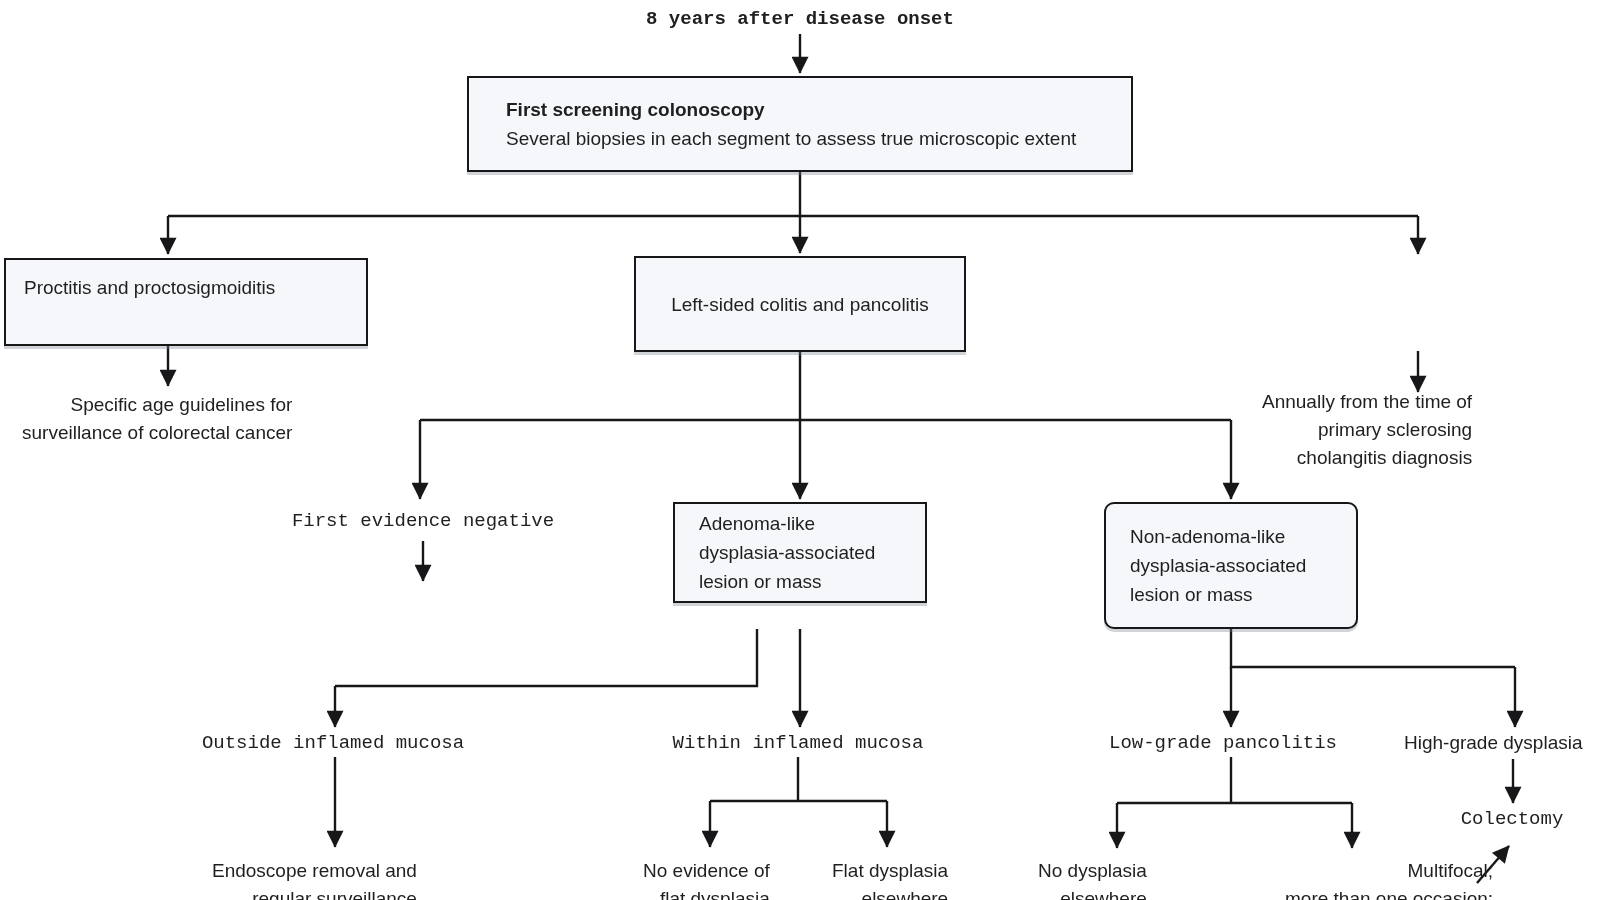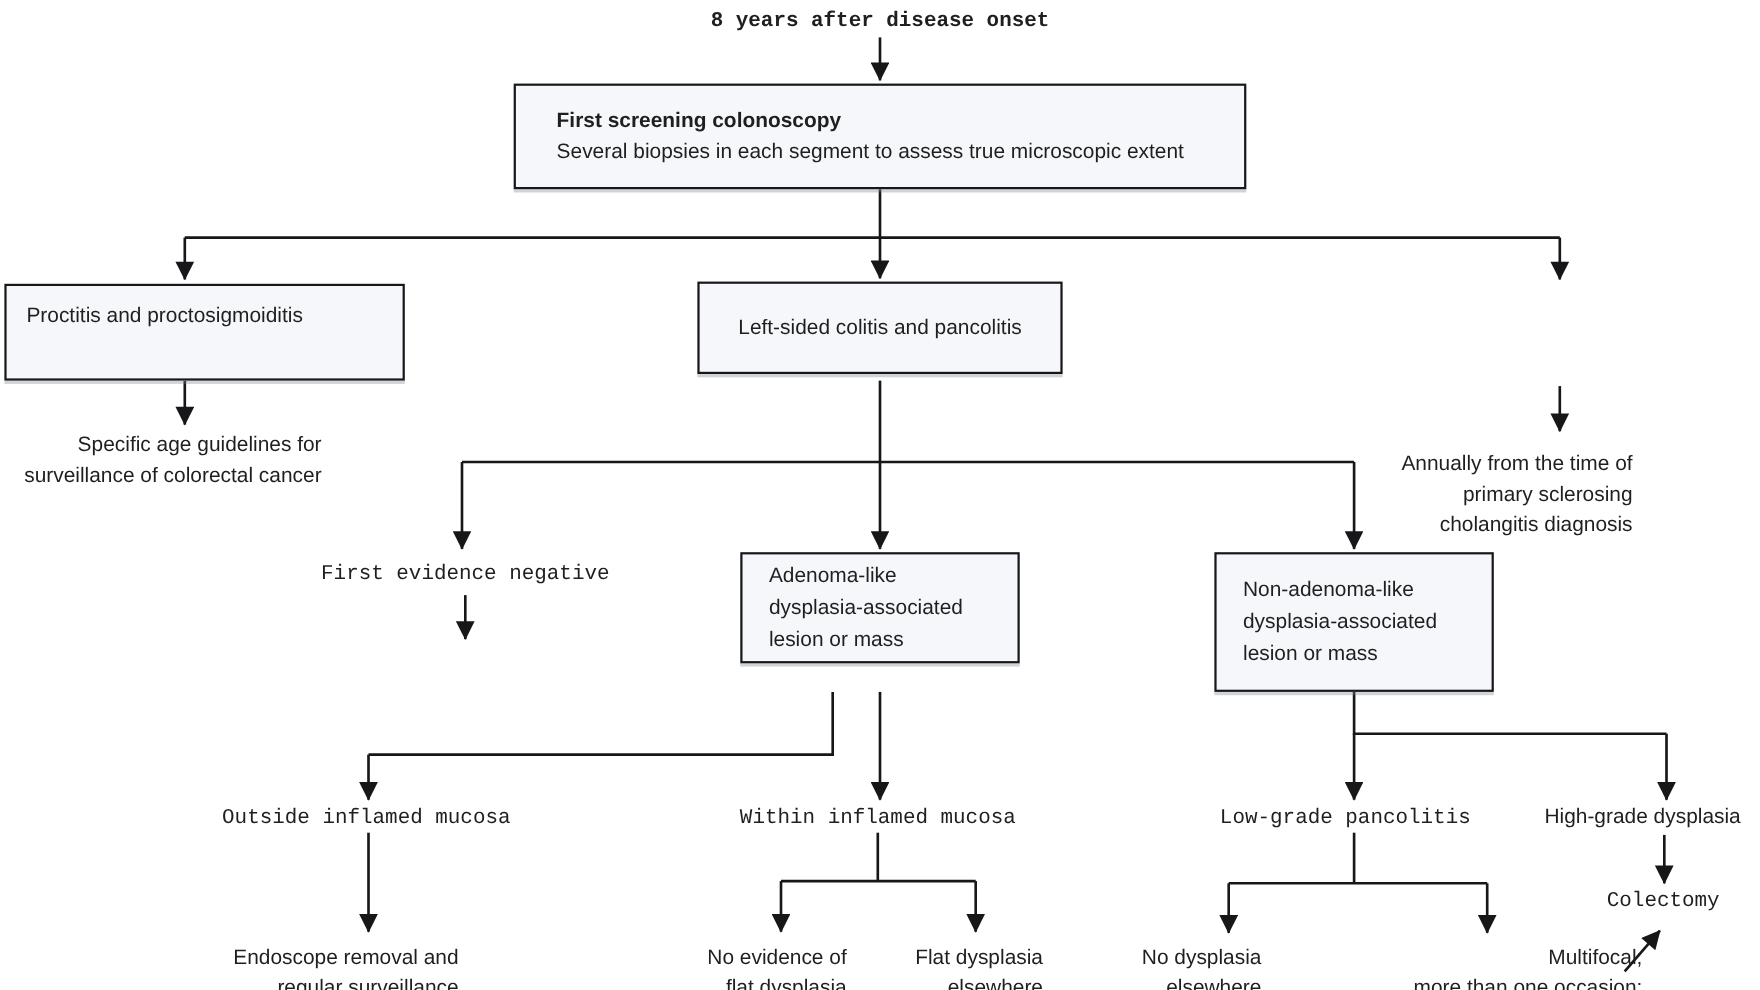--- a/index.html
+++ b/index.html
@@ -85,40 +85,40 @@
 
   <div class="box" style="left:467px;top:76px;width:666px;height:96px;padding-left:37px;">
     <div class="bold">First screening colonoscopy</div>
     <div>Several biopsies in each segment to assess true microscopic extent</div>
   </div>
 
   <div class="box topalign" style="left:4px;top:258px;width:364px;height:88px;padding:13px 0 0 18px;">
     <div>Proctitis and proctosigmoiditis</div>
   </div>
 
-  <div class="box" style="left:634px;top:256px;width:332px;height:84px;align-items:center;">
+  <div class="box" style="left:634px;top:256px;width:332px;height:96px;align-items:center;">
     <div>Left-sided colitis and pancolitis</div>
   </div>
 
 
   <div class="lbl" style="left:22px;top:391px;">Specific age guidelines for
 surveillance of colorectal cancer</div>
-  <div class="lbl" style="left:1262px;top:408px;margin-left:12px;">Annually from the time of
+  <div class="lbl" style="left:1262px;top:388px;">Annually from the time of
 primary sclerosing
 cholangitis diagnosis</div>
 
   <div class="lbl ctr" style="left:423px;top:507px;">First evidence negative</div>
 
   <div class="box" style="left:673px;top:502px;width:254px;height:101px;padding-left:24px;">
     <div>Adenoma-like
 dysplasia-associated
 lesion or mass</div>
   </div>
 
-  <div class="box" style="left:1104px;top:502px;width:254px;height:127px;padding-left:24px;">
+  <div class="box" style="left:1104px;top:502px;width:254px;height:127px;padding-left:24px;border-radius:10px;">
     <div>Non-adenoma-like
 dysplasia-associated
 lesion or mass</div>
   </div>
 
   <div class="lbl ctr" style="left:333px;top:729px;">Outside inflamed mucosa</div>
   <div class="lbl ctr" style="left:798px;top:729px;">Within inflamed mucosa</div>
   <div class="lbl ctr" style="left:1223px;top:729px;">Low-grade pancolitis</div>
   <div class="lbl" style="left:1404px;top:729px;white-space:nowrap;">High-grade dysplasia</div>
 

